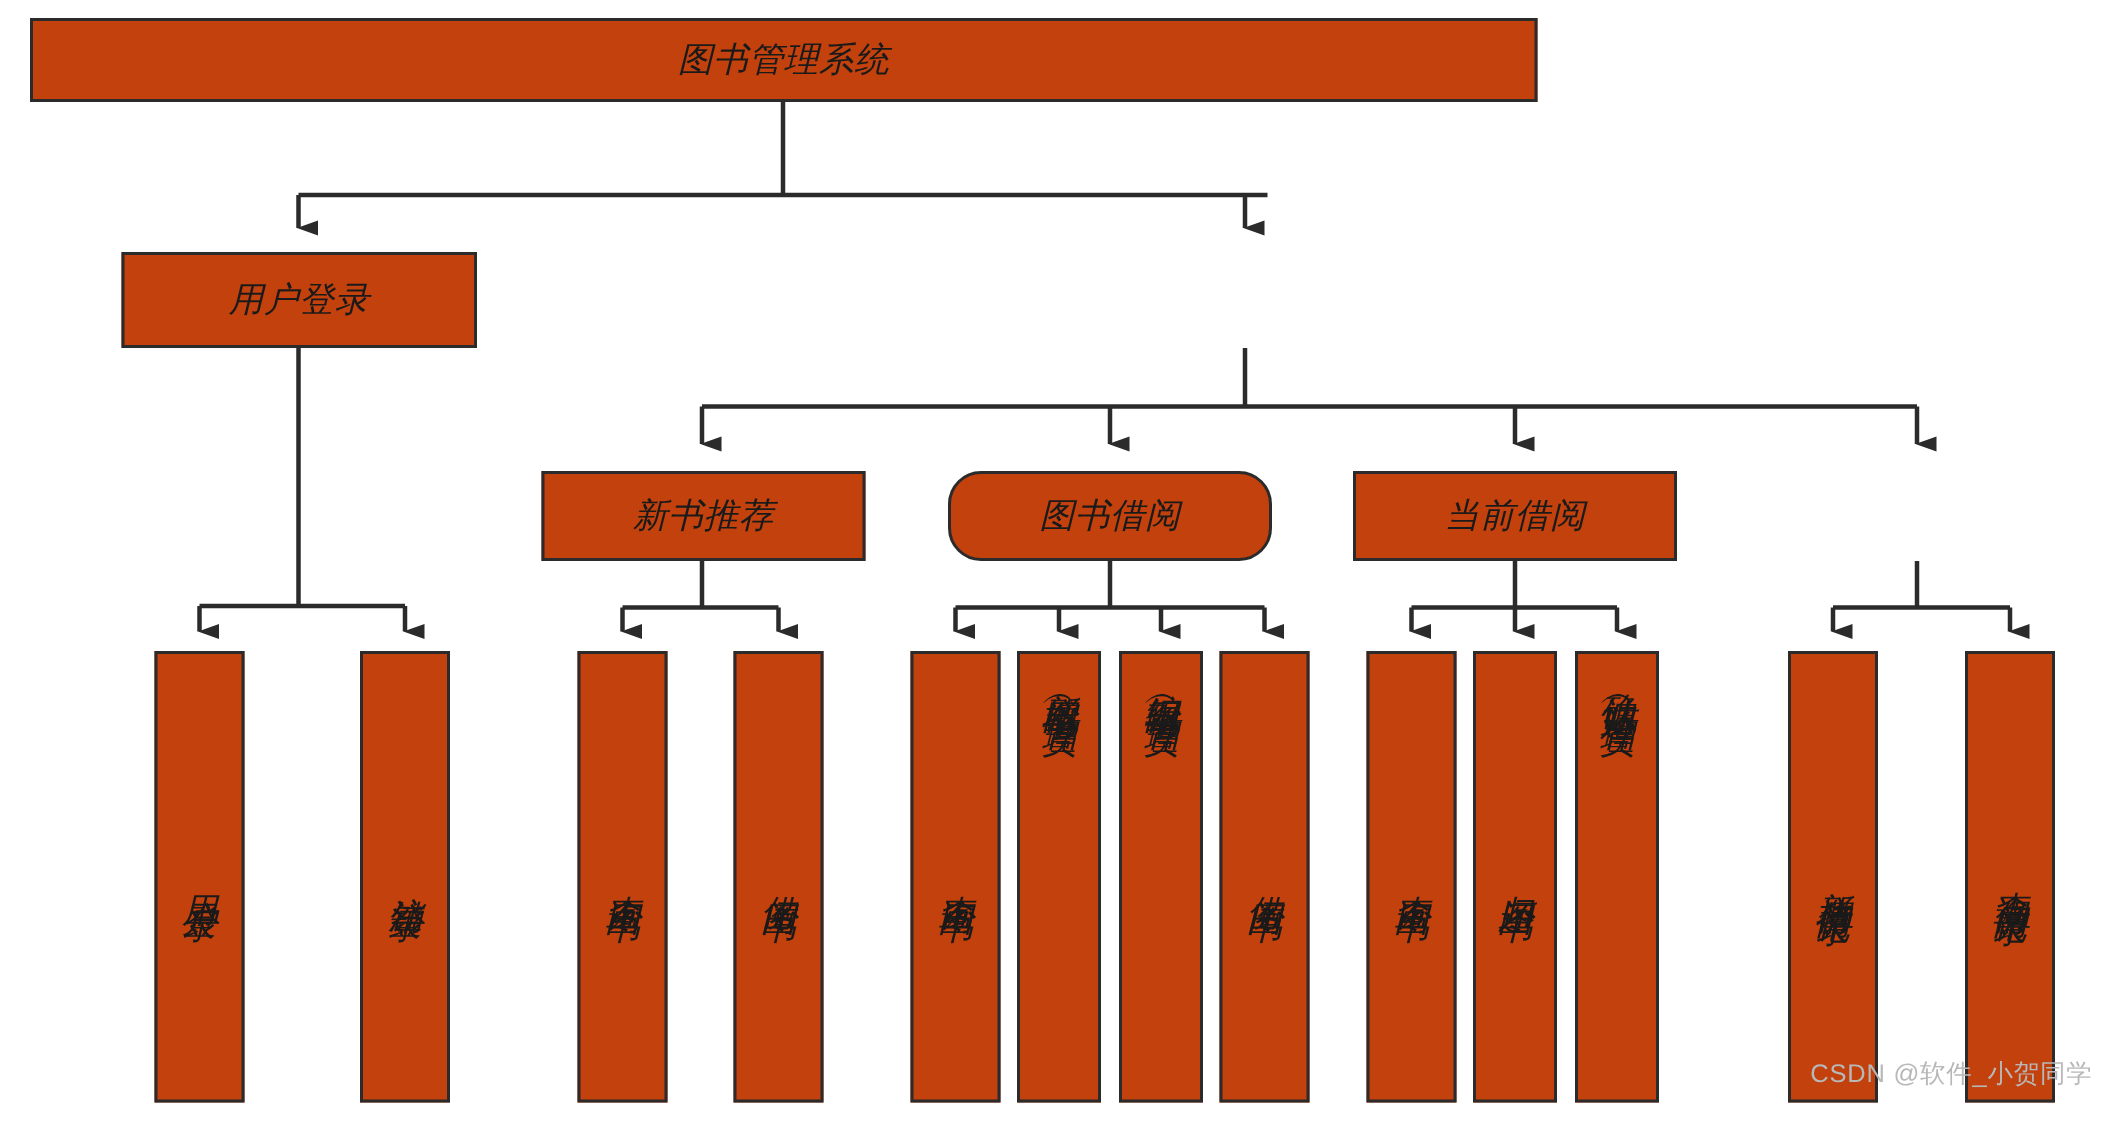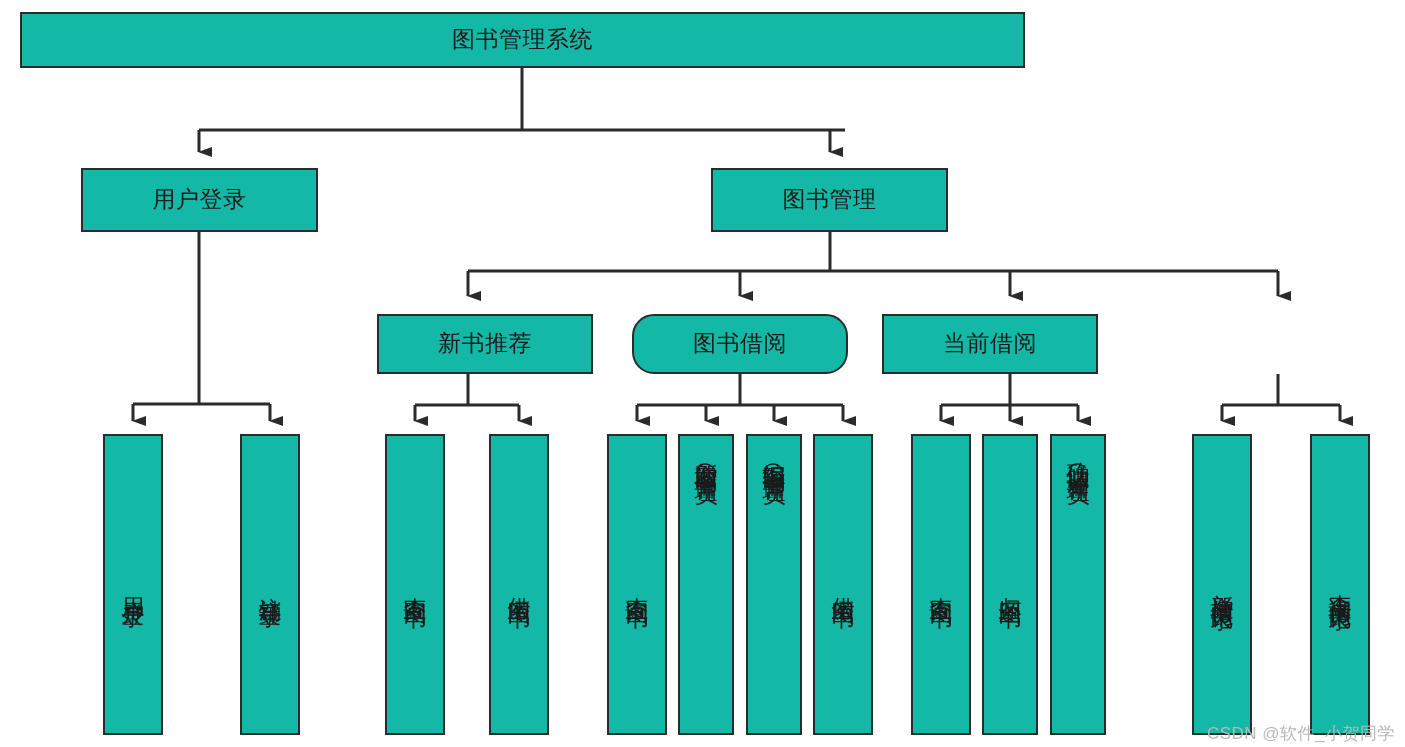--- a/index.html
+++ b/index.html
@@ -21,27 +21,28 @@
     position: absolute;
     left: 0;
     top: 0;
     width: 1405px;
     height: 747px;
     pointer-events: none;
   }
   .node {
     position: absolute;
     box-sizing: border-box;
-    background: #14b8a6;
+    background: #c2410c;
     border: 2px solid #2b2b2b;
     display: flex;
     align-items: center;
     justify-content: center;
     color: #1a1a1a;
     z-index: 2;
+    font-style: italic;
   }
   .node .label {
     font-size: 23px;
     line-height: 1.18;
     letter-spacing: 0.5px;
     white-space: nowrap;
     text-align: center;
   }
   .node.vertical .label {
     writing-mode: vertical-rl;
@@ -56,21 +57,21 @@
     justify-content: center;
     padding-top: 8px;
   }
   .node.vertical.mid {
     align-items: center;
     padding-top: 0;
   }
   .watermark {
     position: absolute;
     right: 10px;
-    bottom: 2px;
+    bottom: 20px;
     font-size: 17px;
     color: #b8b8b8;
     letter-spacing: 0.5px;
     z-index: 3;
     white-space: nowrap;
   }
 </style>
 </head>
 <body>
 
@@ -126,31 +127,28 @@
     </g>
   </svg>
 
   <div class="node" style="left:20px; top:12px; width:1005px; height:56px;">
     <span class="label">图书管理系统</span>
   </div>
 
   <div class="node" style="left:81px; top:168px; width:237px; height:64px;">
     <span class="label">用户登录</span>
   </div>
-  <div class="node" style="left:711px; top:168px; width:237px; height:64px;">
-    <span class="label">图书管理</span>
-  </div>
 
-  <div class="node" style="left:377px; top:314px; width:216px; height:60px;">
+  <div class="node" style="left:361px; top:314px; width:216px; height:60px;">
     <span class="label">新书推荐</span>
   </div>
   <div class="node" style="left:632px; top:314px; width:216px; height:60px;border-radius:22px;">
     <span class="label">图书借阅</span>
   </div>
-  <div class="node" style="left:882px; top:314px; width:216px; height:60px;">
+  <div class="node" style="left:902px; top:314px; width:216px; height:60px;">
     <span class="label">当前借阅</span>
   </div>
 
   <div class="node vertical mid" style="left:103px; top:434px; width:60px; height:301px;">
     <span class="label">用户登录</span>
   </div>
   <div class="node vertical mid" style="left:240px; top:434px; width:60px; height:301px;">
     <span class="label">注销登录</span>
   </div>
 

